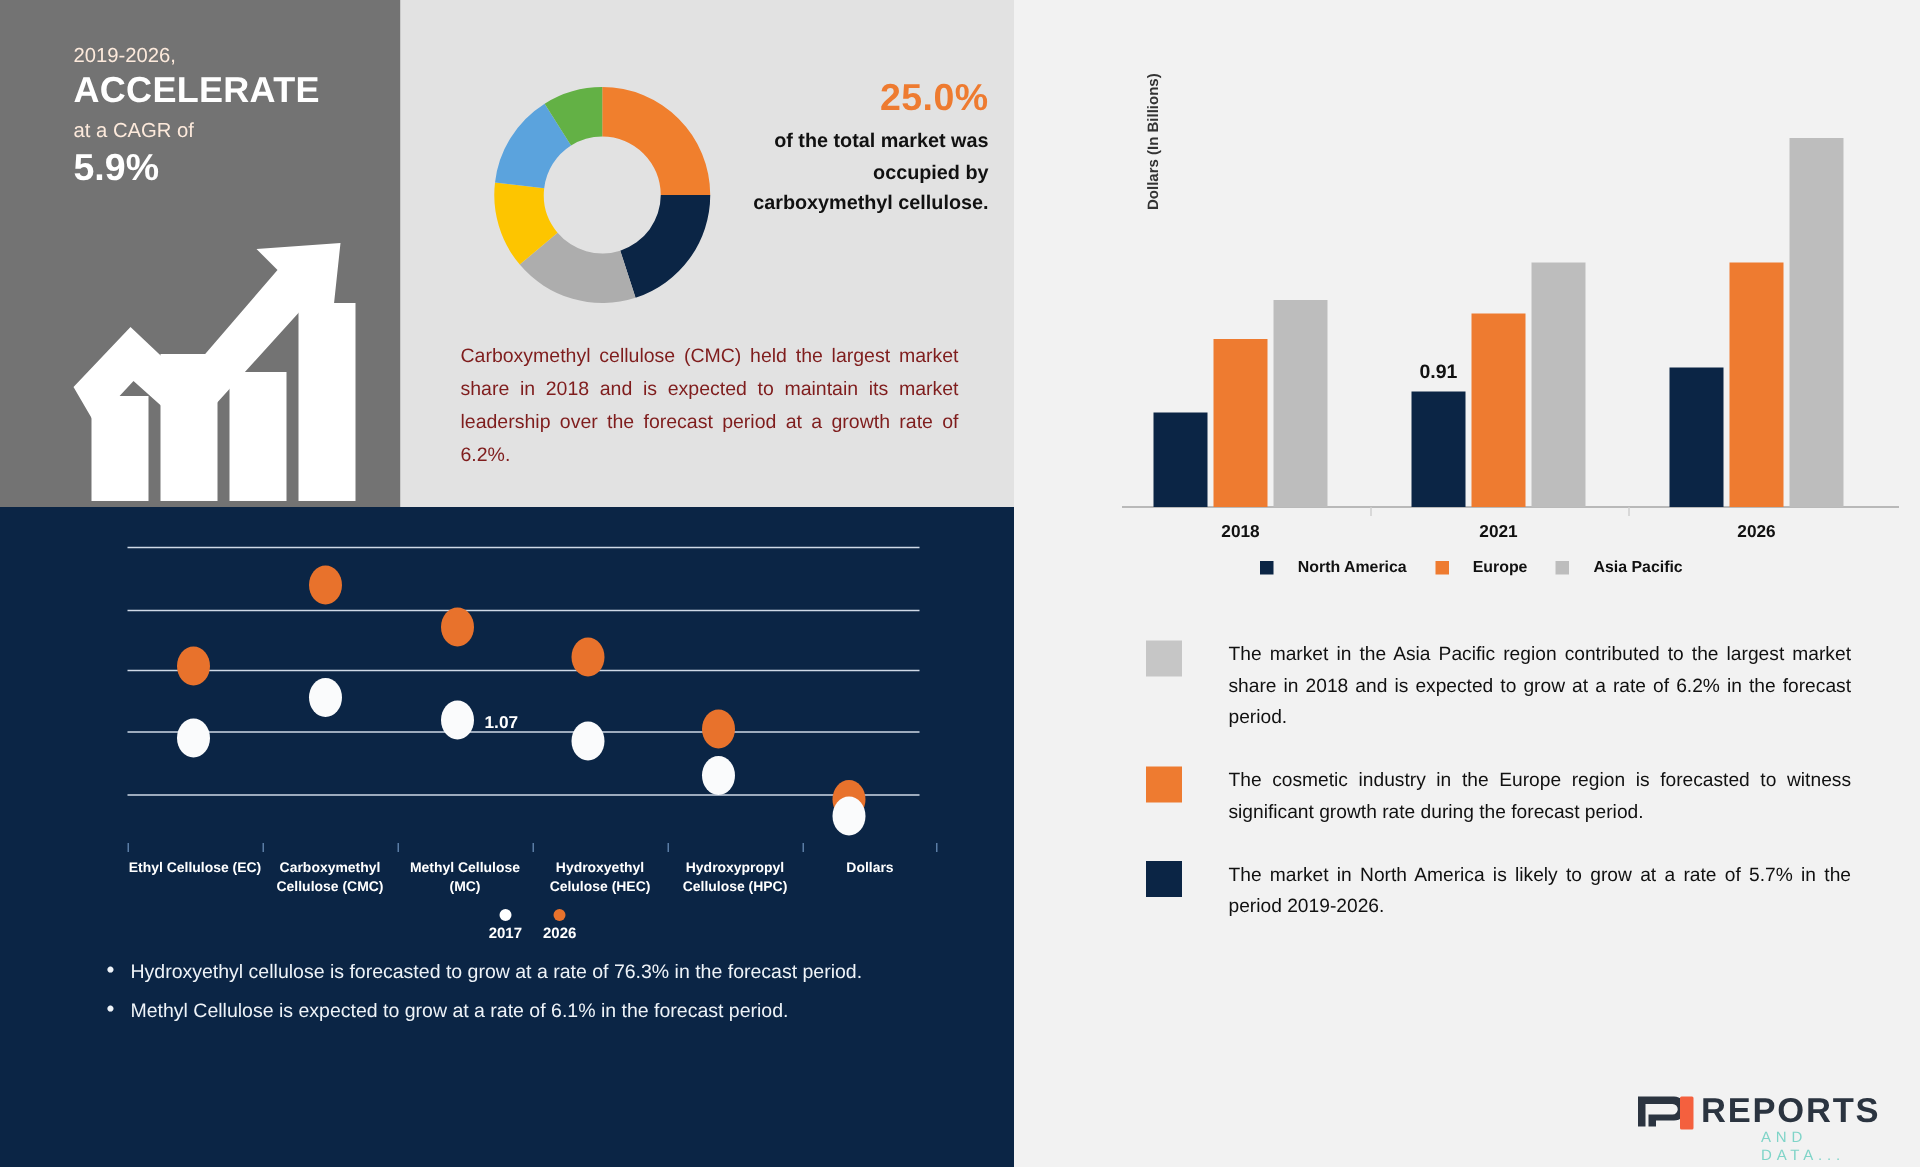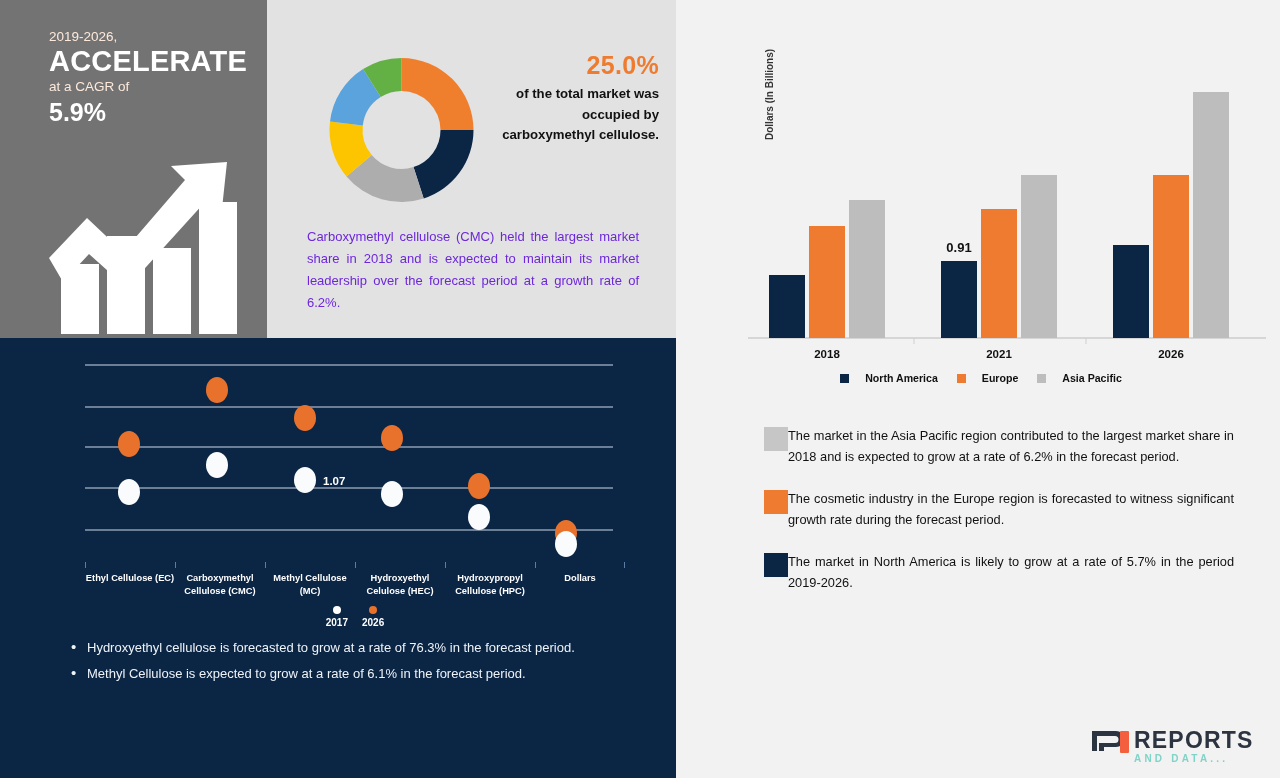--- a/index.html
+++ b/index.html
@@ -15,41 +15,41 @@
   #left-col { position:absolute; left:0; top:0; width:676px; height:778px; }
 
   
   #cagr-panel {
     position:absolute; left:0; top:0; width:267px; height:338px;
     background:#737373; color:#fff; overflow:hidden;
   }
   #cagr-text { position:absolute; left:49px; top:28px; width:215px; }
   .cagr-line1 { font-size:13.5px; line-height:17px; color:#fdeadc; }
   .cagr-line2 { font-size:13.5px; line-height:19px; color:#fdeadc; }
-  .cagr-big   { font-size:29px; font-weight:bold; letter-spacing:.2px; line-height:32px; color:#fff; }
+  .cagr-big   { font-size:24px; font-weight:bold; letter-spacing:.2px; line-height:32px; color:#fff; }
   .cagr-line3 { font-size:13.5px; line-height:20px; color:#fdeadc; }
   .cagr-pct   { font-size:25px; font-weight:bold; line-height:30px; color:#fff; }
 
   #growth-icon { position:absolute; left:45px; top:140px; }
 
   
   #donut-panel {
     position:absolute; left:267px; top:0; width:409px; height:338px;
     background:#e2e2e2;
   }
   #donut-wrap { position:absolute; left:52px; top:50px; width:165px; height:160px; }
   #donut-svg  { display:block; }
 
   #pct-block { position:absolute; left:232px; top:50px; width:160px;text-align:right; }
   #pct-value { font-size:25px; font-weight:bold; color:#ee7b30; line-height:30px; letter-spacing:.3px; }
   #pct-desc  { font-size:13.2px; font-weight:bold; color:#111; line-height:20.5px; margin-top:4px; }
 
   #cmc-para {
     position:absolute; left:40px; top:226px; width:332px;
-    font-size:13px; line-height:22px; color:#6d28d9; text-align:justify;
+    font-size:13px; line-height:22px; color:#7f1d1d; text-align:justify;
   }
 
   
   #navy-panel {
     position:absolute; left:0; top:338px; width:676px; height:440px;
     background:#0b2545;
   }
 
   
   #dotplot { position:absolute; left:0; top:0; width:676px; height:230px; }
@@ -106,29 +106,29 @@
   #bar-legend {
     position:absolute; left:140px; top:372px; width:330px;
     display:flex; justify-content:center; align-items:center; gap:19px;
     font-size:10.6px; font-weight:bold; color:#111;
   }
   .bl-item { display:flex; align-items:center; gap:16px; }
   .bl-sw { width:9px; height:9px; display:inline-block; }
 
   
   #notes { position:absolute; left:88px; top:425px; width:470px; }
-  .note { display:flex; gap:0; margin-bottom:21px; }
+  .note { display:flex; gap:31px; margin-bottom:21px; }
   .note-sw { width:24px; height:24px; flex:0 0 24px; margin-top:2px; }
   .note-txt { font-size:12.8px; line-height:21px; color:#111; text-align:justify; }
 
   
   #logo { position:absolute; left:1090px; top:726px; width:170px; height:44px; }
   #logo-text { position:absolute; left:44px; top:2px; }
   #logo-main { font-size:23px; font-weight:bold; color:#2b3440; letter-spacing:1.2px; line-height:25px; }
-  #logo-sub  { font-size:10px; font-weight:bold; color:#7fd4c8; letter-spacing:3.2px; line-height:12px; }
+  #logo-sub  { font-size:10px; font-weight:normal; color:#7fd4c8; letter-spacing:3.2px; line-height:12px;margin-left:40px; }
 </style>
 </head>
 <body>
 
 <div id="left-col">
 
   <div id="cagr-panel">
     <div id="cagr-text">
       <div class="cagr-line1">2019-2026,</div>
       <div class="cagr-big">ACCELERATE</div>

